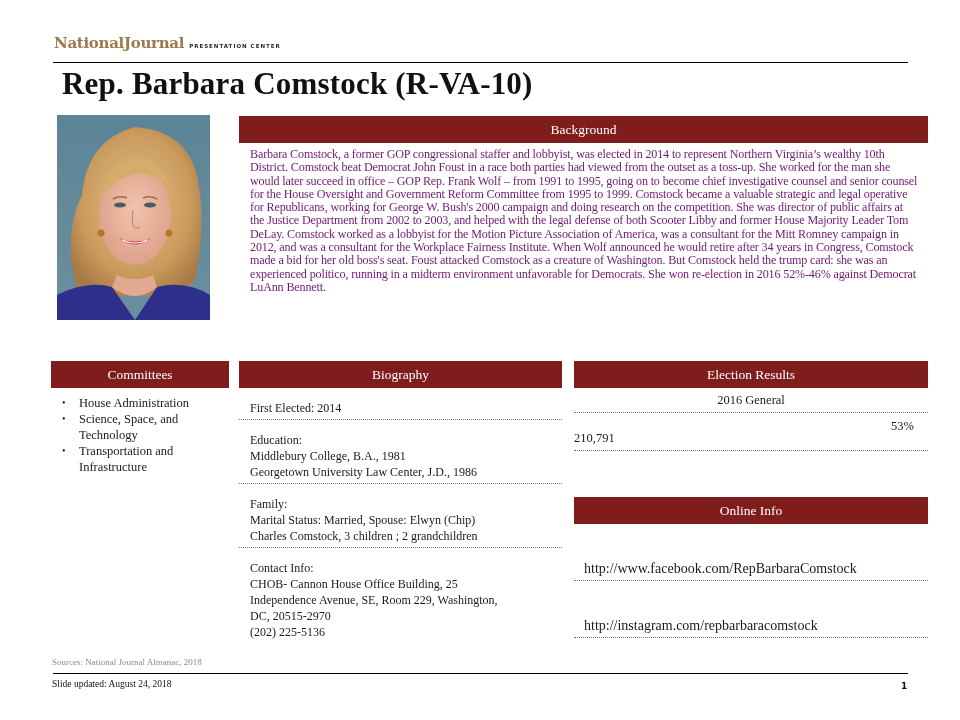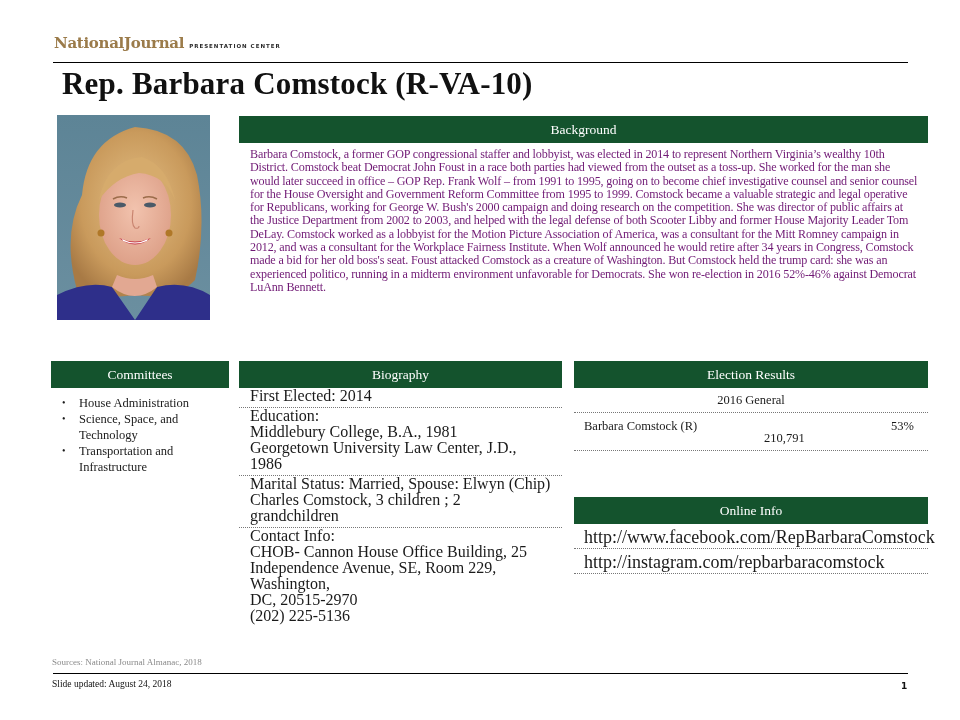--- a/index.html
+++ b/index.html
@@ -11,43 +11,43 @@
     .brand-sub { font-family: "DejaVu Sans", sans-serif; font-size: 5.5px; letter-spacing: 1px; color: #2a2a2a; margin-left: 5px; font-weight: bold; }
 
     .rule { position: absolute; height: 1px; background: #000; }
     .rule-top { left: 53px; top: 62px; width: 855px; }
     .rule-bottom { left: 53px; top: 673px; width: 855px; }
 
     .title { position: absolute; left: 62px; top: 66px; font-family: "Liberation Serif", "DejaVu Serif", serif; font-weight: bold; font-size: 31px; color: #111; letter-spacing: 0.2px; }
 
     .photo { position: absolute; left: 57px; top: 115px; width: 153px; height: 205px; overflow: hidden; background: #5e8599; }
 
-    .panel-header { background: #14532d; color: #fff; text-align: center; font-size: 13.5px; height: 27px; line-height: 27px; font-family: "Liberation Serif", "DejaVu Serif", serif; }
+    .panel-header { background: #7f1d1d; color: #fff; text-align: center; font-size: 13.5px; height: 27px; line-height: 27px; font-family: "Liberation Serif", "DejaVu Serif", serif; }
 
     .background { position: absolute; left: 239px; top: 116px; width: 689px; }
     .background-text { font-family: "Liberation Serif", "DejaVu Serif", serif; font-size: 12.1px; line-height: 13.3px; padding: 5px 10px 0 11px; color: #701a75; letter-spacing: -0.15px; }
 
     .committees { position: absolute; left: 51px; top: 361px; width: 178px; }
     .committees ul { list-style: none; padding: 7px 0 0 10px; font-family: "Liberation Serif", "DejaVu Serif", serif; font-size: 12.5px; line-height: 16px; }
     .committees li { position: relative; padding-left: 18px; }
     .committees li::before { content: "•"; position: absolute; left: 1px; top: 0; font-size: 10px; }
 
     .biography { position: absolute; left: 239px; top: 361px; width: 323px; }
-    .bio-row { border-bottom: 1px dotted #777; padding: 0 11px 3px 11px; font-family: "Liberation Serif", "DejaVu Serif", serif; font-size: 16px; line-height: 16px; }
+    .bio-row { border-bottom: 1px dotted #777; padding: 12px 11px 3px 11px; font-family: "Liberation Serif", "DejaVu Serif", serif; font-size: 12px; line-height: 16px; }
     .bio-row:last-child { border-bottom: none; }
 
     .election { position: absolute; left: 574px; top: 361px; width: 354px; }
     .el-sub { text-align: center; font-family: "Liberation Serif", "DejaVu Serif", serif; font-size: 12.5px; line-height: 16px; padding: 4px 0 4px 0; border-bottom: 1px dotted #777; }
     .el-row { display: flex; font-family: "Liberation Serif", "DejaVu Serif", serif; font-size: 12.5px; line-height: 16px; padding: 5px 0 4px 0; border-bottom: 1px dotted #777; }
     .el-name { width: 190px; padding-left: 10px; }
     .el-votes { width: 100px; margin-top: 12px; }
     .el-pct { flex: 1; text-align: right; padding-right: 14px; }
 
     .online { position: absolute; left: 574px; top: 497px; width: 354px; }
-    .online-row { font-family: "Liberation Serif", "DejaVu Serif", serif; font-size: 18px; line-height: 16px; padding: 5px 10px 3px 10px; border-bottom: 1px dotted #777; }
+    .online-row { font-family: "Liberation Serif", "DejaVu Serif", serif; font-size: 14px; line-height: 16px; padding: 5px 10px 3px 10px; border-bottom: 1px dotted #777; margin-top: 32px; }
 
     .sources { position: absolute; left: 52px; top: 657px; font-family: "Liberation Serif", "DejaVu Serif", serif; font-size: 9px; color: #8a8a8a; }
     .updated { position: absolute; left: 52px; top: 679px; font-family: "Liberation Serif", "DejaVu Serif", serif; font-size: 9.5px; color: #111; }
     .page-num { position: absolute; left: 901px; top: 681px; font-family: "DejaVu Sans", sans-serif; font-size: 9px; font-weight: bold; color: #111; }
   </style>
 </head>
 <body>
 
 <div class="brand">
   <span class="brand-main">NationalJournal</span>
@@ -110,37 +110,37 @@
   <div class="panel-header">Biography</div>
   <div class="bio-row">
     <div>First Elected: 2014</div>
   </div>
   <div class="bio-row">
     <div>Education:</div>
     <div>Middlebury College, B.A., 1981</div>
     <div>Georgetown University Law Center, J.D., 1986</div>
   </div>
   <div class="bio-row">
+    <div>Family:</div>
     <div>Marital Status: Married, Spouse: Elwyn (Chip)</div>
     <div>Charles Comstock, 3 children ;  2 grandchildren</div>
   </div>
   <div class="bio-row">
     <div>Contact Info:</div>
     <div>CHOB-  Cannon House Office Building, 25</div>
     <div>Independence Avenue, SE, Room 229, Washington,</div>
     <div>DC, 20515-2970</div>
     <div>(202) 225-5136</div>
   </div>
 </section>
 
 <section class="election">
   <div class="panel-header">Election Results</div>
   <div class="el-sub">2016 General</div>
   <div class="el-row">
-    <span class="el-name">Barbara Comstock  (R)</span>
     <span class="el-votes">210,791</span>
     <span class="el-pct">53%</span>
   </div>
 </section>
 
 <section class="online">
   <div class="panel-header">Online Info</div>
   <div class="online-row">http://www.facebook.com/RepBarbaraComstock</div>
   <div class="online-row">http://instagram.com/repbarbaracomstock</div>
 </section>

